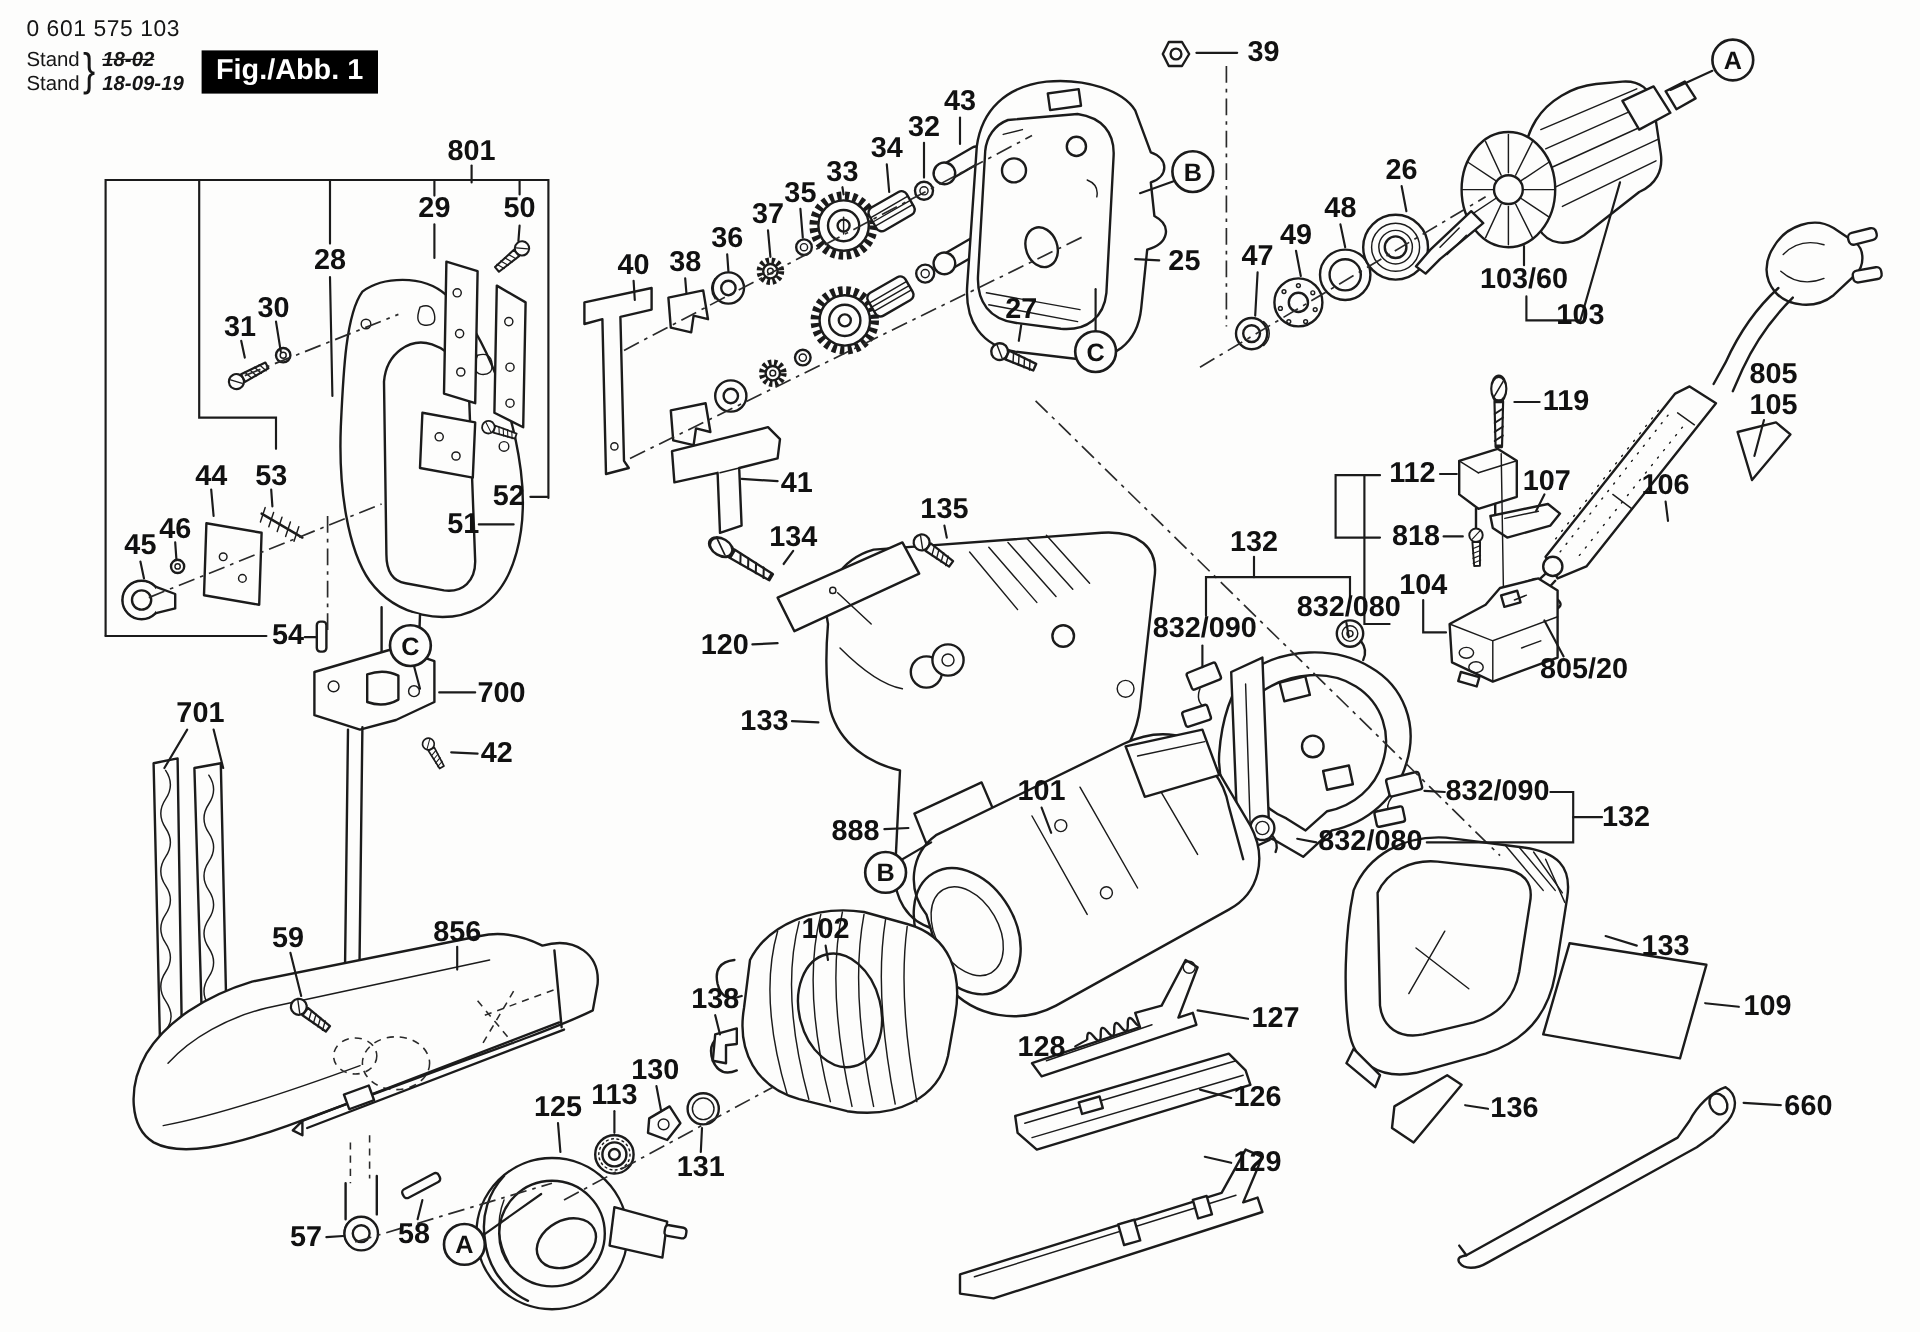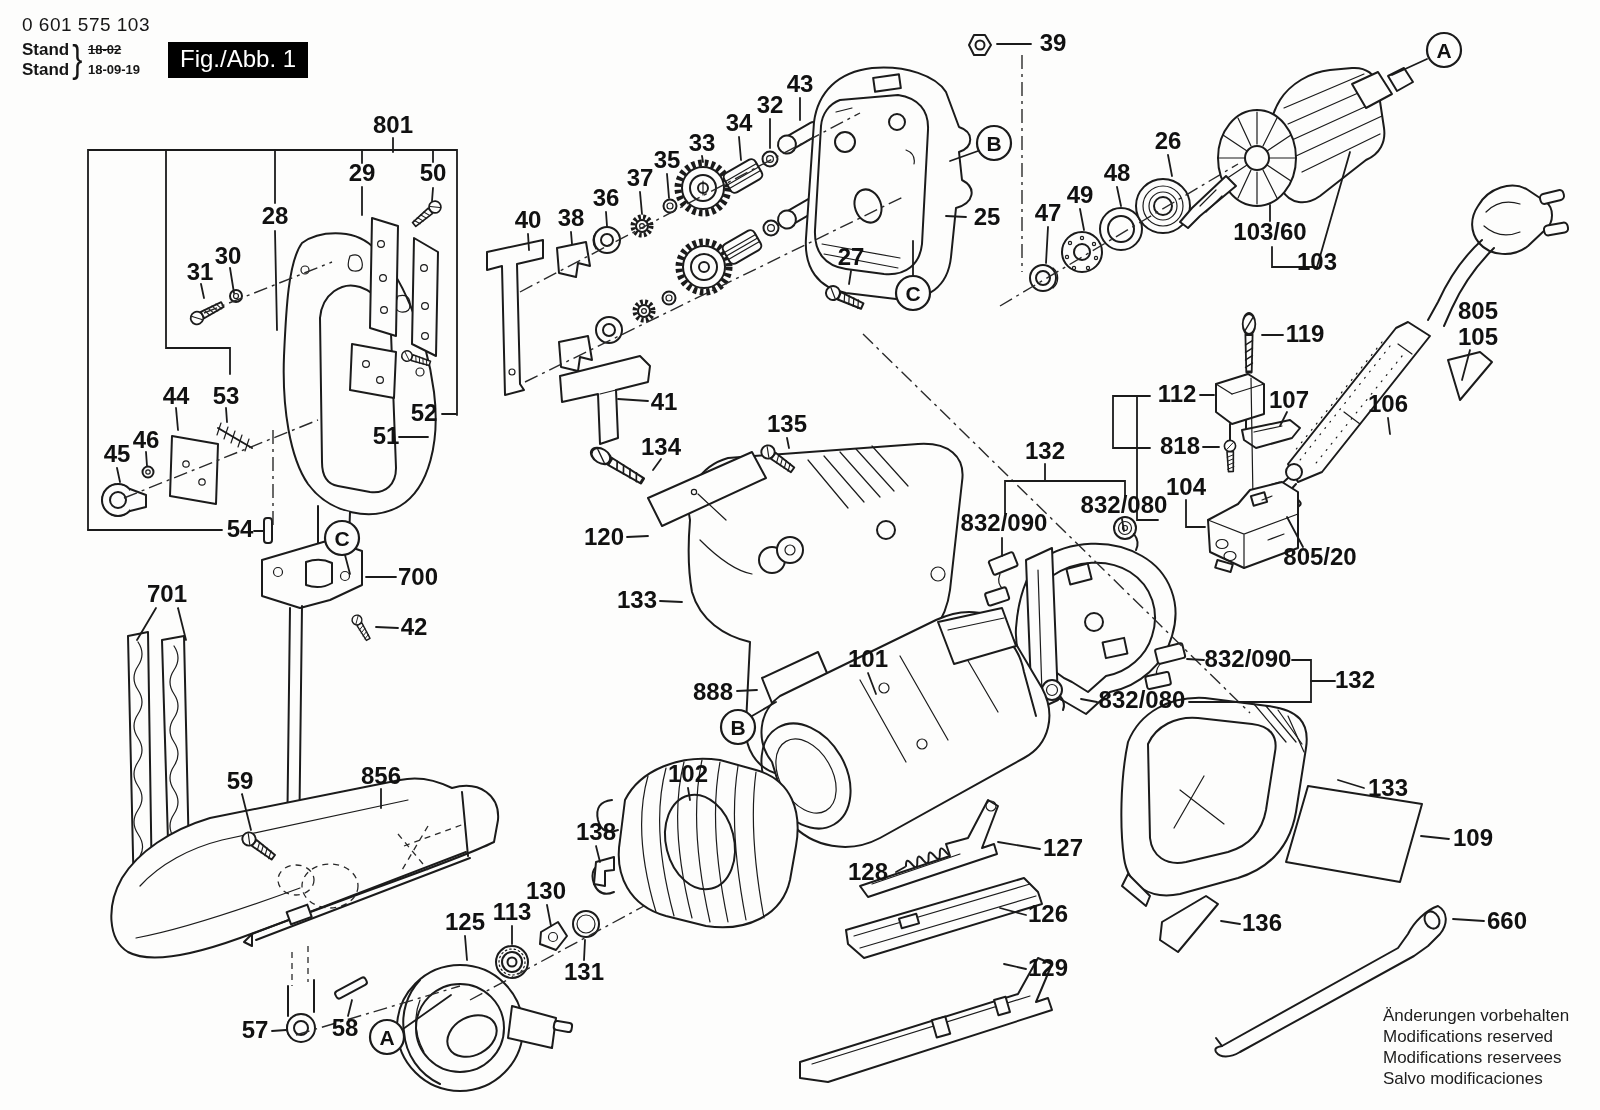--- a/index.html
+++ b/index.html
@@ -12,26 +12,26 @@
   .teeth{stroke:#1b1b1b;stroke-width:7;fill:#fdfdfc;stroke-dasharray:3.6 3;}
   .teeth-s{stroke:#1b1b1b;stroke-width:5;fill:#fdfdfc;stroke-dasharray:2.6 2.2;}
   .dd{stroke:#2a2a2a;stroke-width:1.4;fill:none;stroke-dasharray:14 5 3 5;}
   .dash{stroke:#2a2a2a;stroke-width:1.3;fill:none;stroke-dasharray:6 5;}
   .plbl{font:bold 24px "Liberation Sans",sans-serif;fill:#111;}
   .vlet{font:bold 21px "Liberation Sans",sans-serif;fill:#111;}
   .lead{stroke:#1b1b1b;stroke-width:1.8;fill:none;stroke-linecap:round;}
   .hdr{position:absolute;left:22px;top:14px;}
   .pn{font-size:19px;font-weight:normal;letter-spacing:.5px;}
   .standrow{display:flex;align-items:center;margin-top:2px;}
-  .sicol{font-size:17px;font-weight:bold;line-height:20px;}
+  .sicol{font-size:17px;font-weight:normal;line-height:20px;}
   .brace{font-size:38px;font-weight:normal;margin:0 4px 0 2px;transform:scaleX(.8);}
-  .dcol{font-size:13px;font-weight:bold;line-height:20px;}
+  .dcol{font-size:17px;font-weight:bold;line-height:20px;font-style:italic;}
   .strike{text-decoration:line-through;}
   .figbox{position:absolute;left:168px;top:42px;background:#000;color:#fff;
-          font-size:24px;font-weight:normal;padding:3px 12px 5px 12px;}
+          font-size:24px;font-weight:bold;padding:3px 12px 5px 12px;}
   .footer{position:absolute;left:1383px;top:1005px;font-size:17px;line-height:21px;
           font-weight:normal;color:#1d1d1d;}
 </style>
 </head>
 <body>
 
 <div id="page">
 
   <svg id="art" width="1600" height="1110" viewBox="0 0 1600 1110">
     <defs>
@@ -708,19 +708,13 @@
       </div>
       <div class="brace">}</div>
       <div class="dcol">
         <div class="strike">18-02</div>
         <div>18-09-19</div>
       </div>
     </div>
   </div>
   <div class="figbox">Fig./Abb. 1</div>
 
-  <div class="footer">
-    <div>Änderungen vorbehalten</div>
-    <div>Modifications reserved</div>
-    <div>Modifications reservees</div>
-    <div>Salvo modificaciones</div>
-  </div>
 </div>
 
 </body></html>

